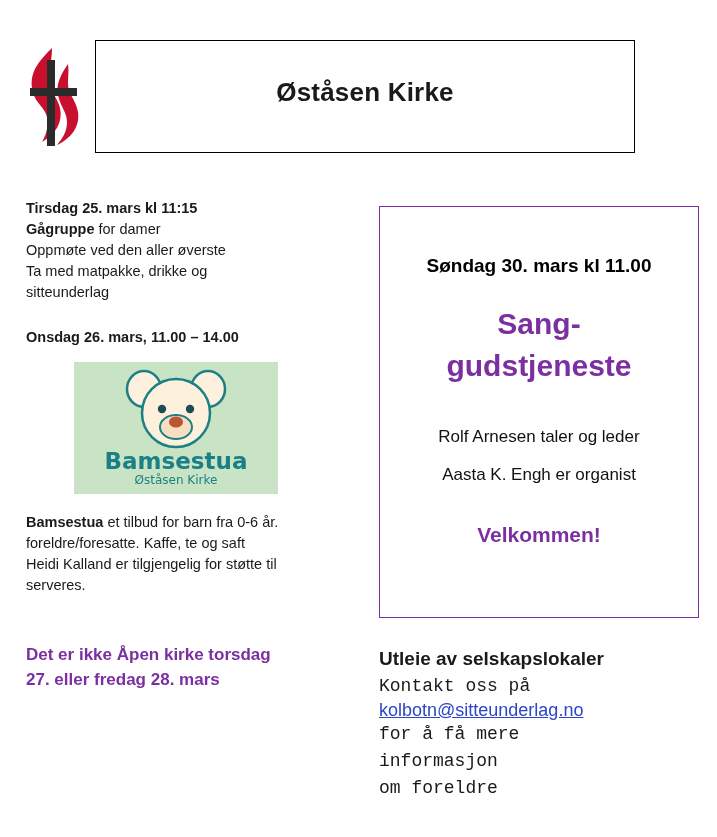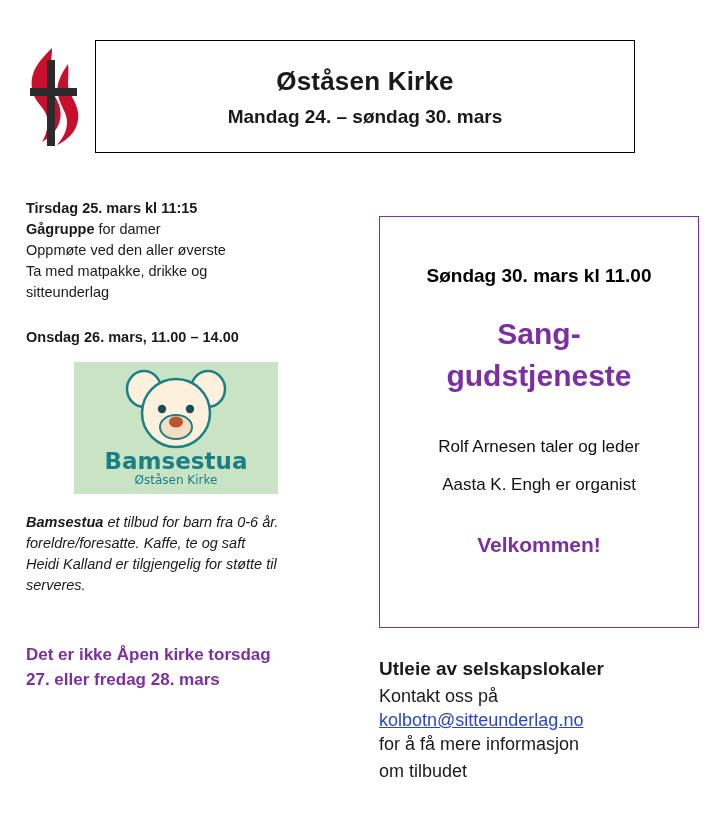--- a/index.html
+++ b/index.html
@@ -58,21 +58,21 @@
   
   #left-col {
     position: absolute;
     left: 26px;
     top: 198px;
     width: 320px;
   }
   #right-col {
     position: absolute;
     left: 379px;
-    top: 216px;
+    top: 206px;
     width: 268px;
   }
 
   
   .bold-block {
     font-size: 14.5px;
     font-weight: bold;
     line-height: 21px;
   }
   .plain-line {
@@ -123,21 +123,20 @@
     text-align: center;
     font-size: 12px;
     color: #1b7f86;
     font-family: "DejaVu Sans", sans-serif;
   }
 
   #bamse-desc {
     margin-top: 18px;
     font-size: 14.5px;
     line-height: 21px;
-    font-style: italic;
   }
   #bamse-desc .lead {
     font-weight: bold;
   }
 
   #closed-note {
     margin-top: 46px;
     font-size: 17px;
     font-weight: bold;
     color: #7b2fa0;
@@ -182,20 +181,21 @@
     margin-top: 30px;
   }
   #rental-title {
     font-size: 19px;
     font-weight: bold;
     margin-bottom: 3px;
   }
   .rental-line {
     font-size: 18px;
     line-height: 27px;
+    font-family: Liberation Mono, monospace;
   }
   #rental-email {
     font-size: 18px;
     color: #2b46c8;
     text-decoration: underline;
     display: inline-block;
   }
 </style>
 </head>
 <body>
@@ -208,21 +208,20 @@
       <path d="M30 6 C16 20, 8 30, 10 46 C11 58, 20 63, 24 72 C27 79, 26 90, 20 100 C34 92, 41 80, 38 66 C36 56, 28 50, 27 41 C26 31, 30 20, 30 6 Z" fill="#c8102e"></path>
 
       <path d="M46 22 C38 34, 34 42, 36 53 C38 64, 45 70, 45 80 C45 89, 41 96, 35 103 C50 96, 58 84, 56 70 C54 58, 46 52, 46 42 C46 34, 47 28, 46 22 Z" fill="#c8102e"></path>
 
       <path d="M25 18 L33 18 L33 46 L55 46 L55 54 L33 54 L33 104 L25 104 L25 54 L8 54 L8 46 L25 46 Z" fill="#2b2b2b"></path>
     </svg>
   </div>
 
   <div id="title-box">
     <div id="title-main">Øståsen Kirke</div>
-    <div id="title-sub">Mandag 24. – søndag 30. mars</div>
   </div>
 </div>
 
 <div id="left-col">
 
   <div id="walk-block" class="bold-block">
     <div>Tirsdag 25. mars kl 11:15</div>
     <div>
       <span>Gågruppe</span><span class="plain-line"> for damer</span>
     </div>
@@ -277,15 +276,15 @@
     <div class="service-person">Rolf Arnesen taler og leder</div>
     <div class="service-person">Aasta K. Engh er organist</div>
     <div id="service-welcome">Velkommen!</div>
   </div>
 
   <div id="rental">
     <div id="rental-title">Utleie av selskapslokaler</div>
     <div class="rental-line">Kontakt oss på</div>
     <a id="rental-email" href="#">kolbotn@sitteunderlag.no</a>
     <div class="rental-line">for å få mere informasjon</div>
-    <div class="rental-line">om tilbudet</div>
+    <div class="rental-line">om foreldre</div>
   </div>
 </div>
 
 </body></html>

